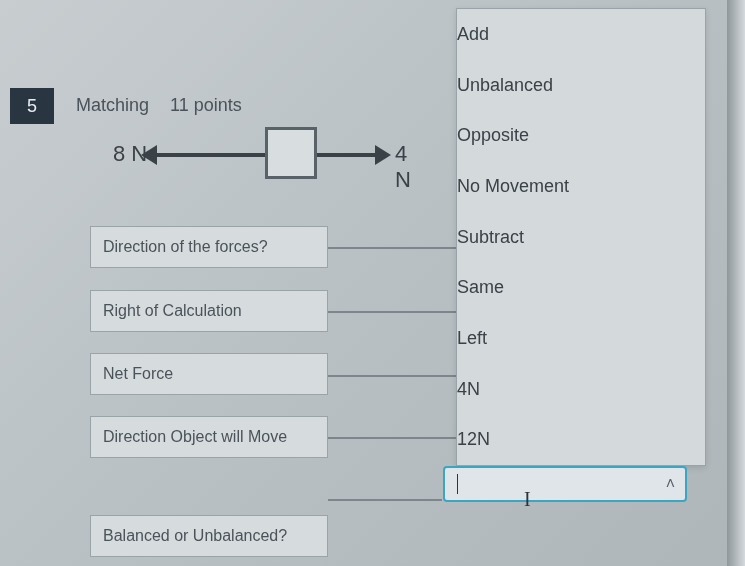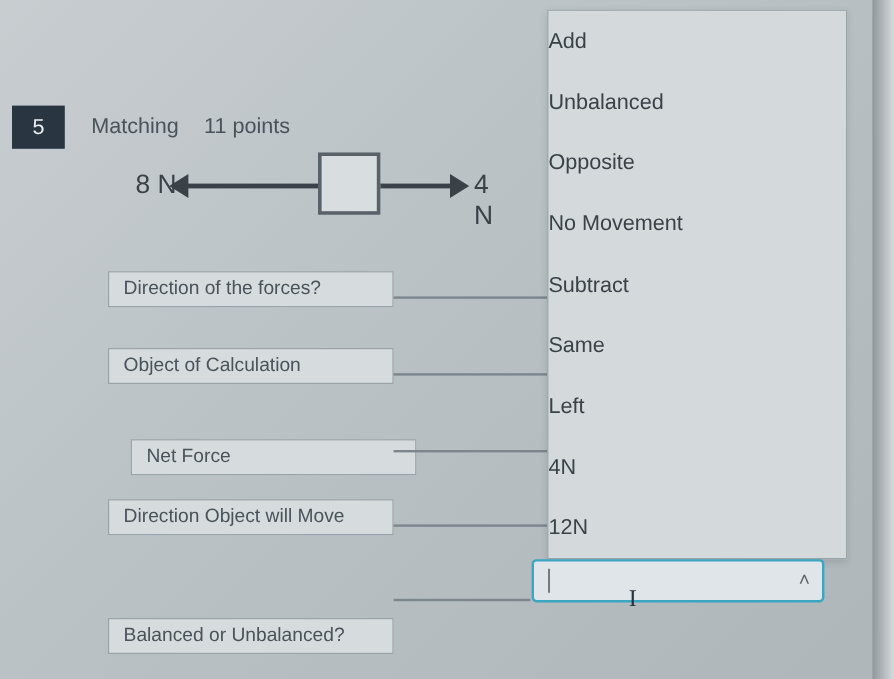--- a/index.html
+++ b/index.html
@@ -52,28 +52,28 @@
     position: absolute; left: 258px; top: 22px; width: 0; height: 0;
     border-top: 10px solid transparent; border-bottom: 10px solid transparent;
     border-left: 16px solid #3a4248;
   }
   .flabel { position: absolute; font-size: 22px; color: #3a4248; font-weight: 500; }
   .flabel.l { left: -4px; top: 18px; }
   .flabel.r { left: 278px; top: 18px; }
 
   
   .prompt {
-    position: absolute; left: 90px; width: 238px; height: 30px;
+    position: absolute; left: 90px; width: 238px; height: 42px;
     background: #d6dbde; border: 1px solid #9aa3a8;
     display: flex; align-items: center; padding-left: 12px;
     font-size: 16px; color: #4a535a;
   }
   .p1 { top: 226px; }
   .p2 { top: 290px; }
-  .p3 { top: 366px; margin-left: 19px; }
+  .p3 { top: 353px; }
   .p4 { top: 416px; }
   .p5 { top: 478px; margin-top: 37px; }
 
   
   .conn {
     position: absolute; height: 2px; background: #7d868c;
   }
   .c1 { left: 328px; top: 247px; width: 128px; }
   .c2 { left: 328px; top: 311px; width: 128px; }
   .c3 { left: 328px; top: 375px; width: 128px; }
@@ -122,21 +122,21 @@
   <div class="box"></div>
   <div class="arrow-right-line"></div>
   <div class="arrow-right-head"></div>
   <span class="flabel r">4 N</span>
 </div>
 
 <div class="prompt p1">
   <span>Direction of the forces?</span>
 </div>
 <div class="prompt p2">
-  <span>Object of Calculation</span>
+  <span>Right of Calculation</span>
 </div>
 <div class="prompt p3">
   <span>Net Force</span>
 </div>
 <div class="prompt p4">
   <span>Direction Object will Move</span>
 </div>
 <div class="prompt p5">
   <span>Balanced or Unbalanced?</span>
 </div>

